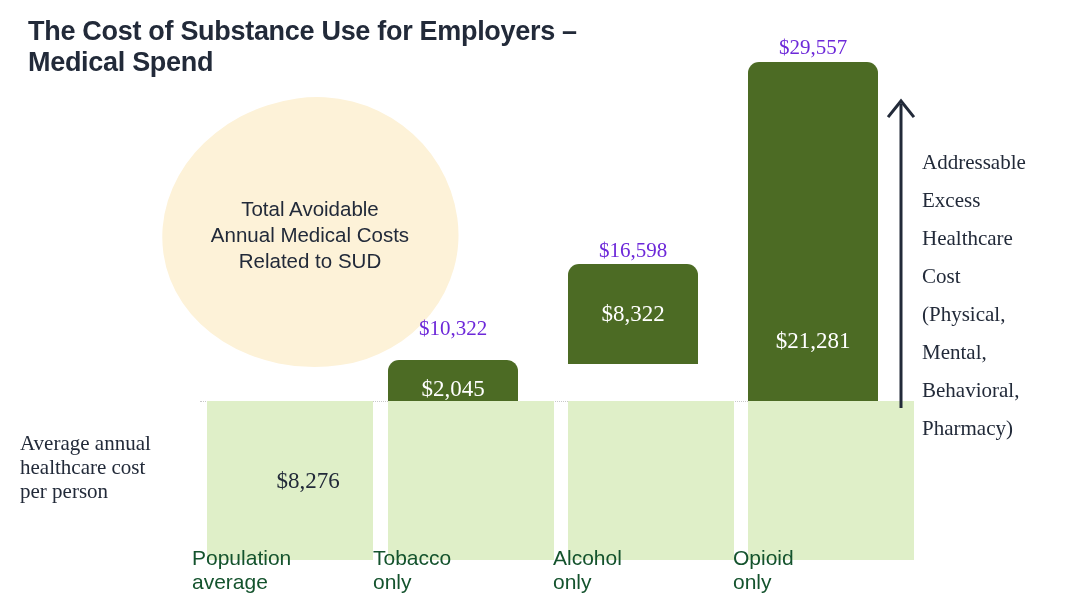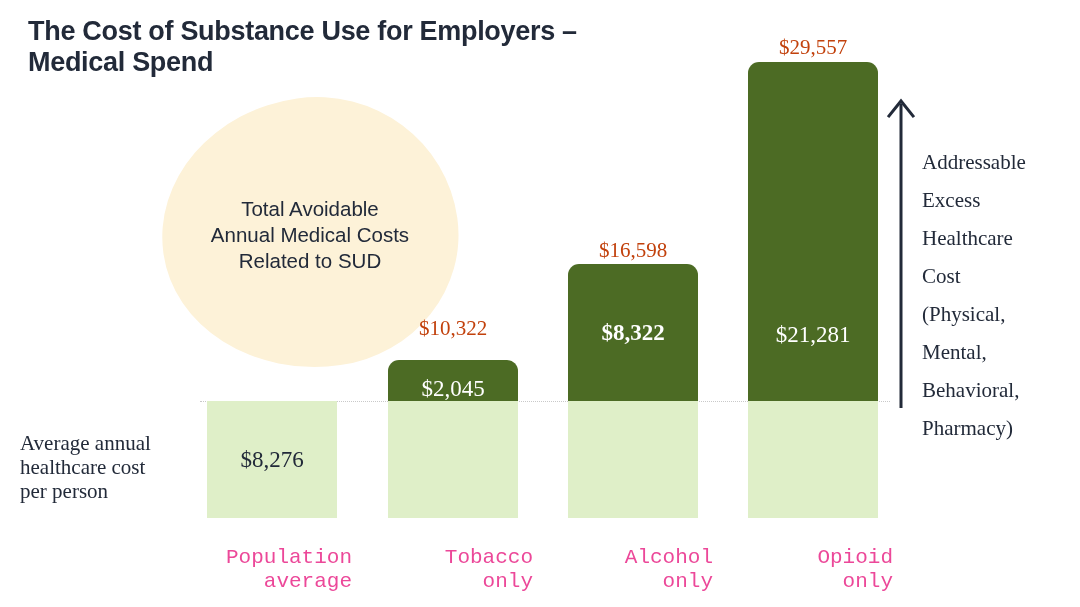--- a/index.html
+++ b/index.html
@@ -92,21 +92,21 @@
     position: absolute;
     width: 130px;
   }
   .bar-top-value {
     position: absolute;
     left: 0;
     width: 130px;
     text-align: center;
     font-family: "Liberation Serif", serif;
     font-size: 21px;
-    color: #c2410c;
+    color: #6d28d9;
   }
   .bar-dark {
     position: absolute;
     left: 0;
     width: 130px;
     background: #4c6b24;
     border-radius: 11px 11px 0 0;
     box-sizing: border-box;
     display: flex;
     align-items: center;
@@ -115,41 +115,42 @@
   .bar-dark-value {
     font-family: "Liberation Serif", serif;
     font-size: 23px;
     color: #ffffff;
   }
   .bar-light {
     position: absolute;
     left: 0;
     top: 401px;
     width: 130px;
-    height: 117px;
+    height: 159px;
     background: #dfefc8;
     display: flex;
     align-items: center;
     justify-content: center;
+    padding-left: 36px;
   }
   .bar-light-value {
     font-family: "Liberation Serif", serif;
     font-size: 23px;
     color: #222a39;
   }
   .bar-category {
     position: absolute;
     left: -15px;
     top: 546px;
     width: 160px;
-    text-align: right;
-    font-family: Liberation Mono, monospace;
+    text-align: left;
+    font-family: Liberation Sans, sans-serif;
     font-size: 21px;
     line-height: 24px;
-    color: #ec4899;
+    color: #14532d;
     white-space: pre-line;
   }
 
   
   #left-annotation {
     position: absolute;
     left: 20px;
     top: 431px;
     width: 180px;
     font-family: "Liberation Serif", serif;
@@ -212,34 +213,34 @@
     </div>
     <div class="bar-light">
       <span class="bar-light-value"></span>
     </div>
     <div class="bar-category">Tobacco
 only</div>
   </div>
 
   <div class="bar-group" style="left:568px; top:0;">
     <div class="bar-top-value" style="top:238px;">$16,598</div>
-    <div class="bar-dark" style="top:264px; height:137px;font-weight:bold;">
+    <div class="bar-dark" style="top:264px; height:100px;">
       <span class="bar-dark-value">$8,322</span>
     </div>
     <div class="bar-light">
       <span class="bar-light-value"></span>
     </div>
     <div class="bar-category">Alcohol
 only</div>
   </div>
 
   <div class="bar-group" style="left:748px; top:0;">
     <div class="bar-top-value" style="top:35px;">$29,557</div>
     <div class="bar-dark" style="top:62px; height:339px;">
-      <span class="bar-dark-value" style="position:relative; top:103px;">$21,281</span>
+      <span class="bar-dark-value" style="position:relative; top:109px;">$21,281</span>
     </div>
     <div class="bar-light">
       <span class="bar-light-value"></span>
     </div>
     <div class="bar-category">Opioid
 only</div>
   </div>
 
 </div>
 

